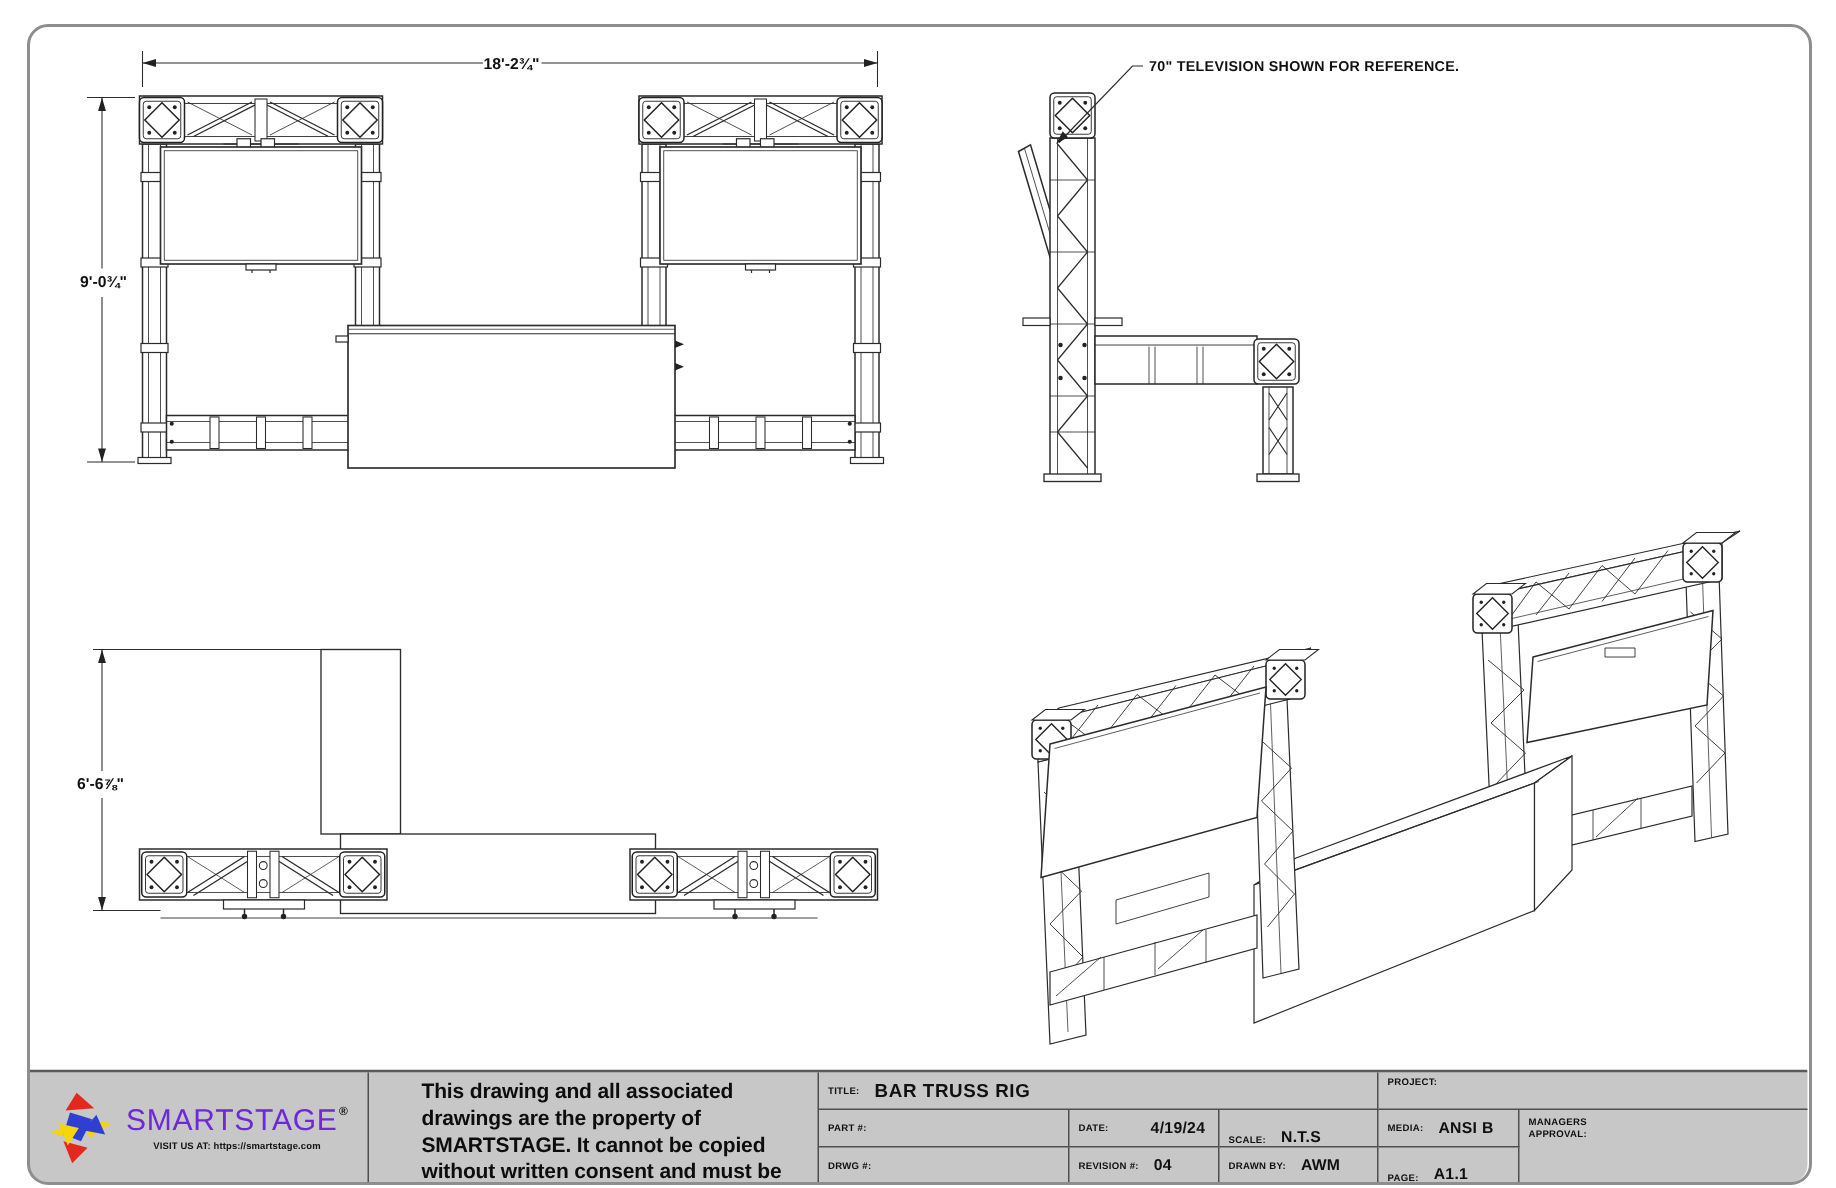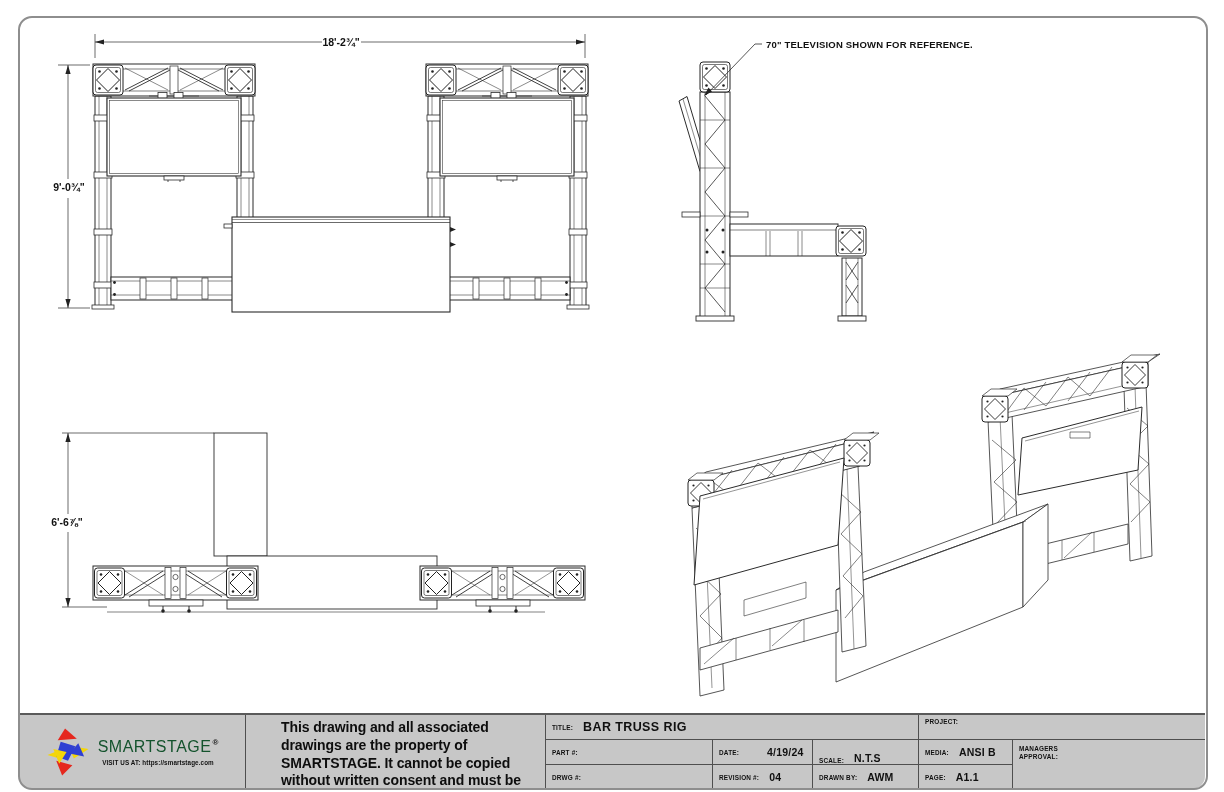--- a/index.html
+++ b/index.html
@@ -27,25 +27,25 @@
   .c-project{left:900px;top:0;width:286px;height:25px;border-bottom-width:1px;}
   .c-part{left:527px;top:25px;width:167px;height:25px;border-right-width:1px;border-bottom-width:1px;}
   .c-date{left:694px;top:25px;width:100px;height:25px;border-right-width:1px;border-bottom-width:1px;gap:28px;}
   .c-scale{left:794px;top:25px;width:106px;height:25px;border-right-width:1px;border-bottom-width:1px;align-items:flex-end;}
   .c-media{left:900px;top:25px;width:94px;height:25px;border-right-width:1px;border-bottom-width:1px;}
   .c-managers{left:994px;top:25px;width:192px;height:49px;flex-direction:column;
               align-items:flex-start;justify-content:flex-start;gap:1px;padding-top:5px;}
   .c-drwg{left:527px;top:50px;width:167px;height:24px;border-right-width:1px;}
   .c-rev{left:694px;top:50px;width:100px;height:24px;border-right-width:1px;}
   .c-drawn{left:794px;top:50px;width:106px;height:24px;border-right-width:1px;}
-  .c-page{left:900px;top:50px;width:94px;height:24px;border-right-width:1px;}
+  .c-page{left:900px;top:50px;width:94px;height:24px;border-right-width:1px;align-items:flex-end;}
   
   .brandwrap{display:flex;flex-direction:column;align-items:center;}
   .brandline{display:flex;align-items:flex-start;}
-  .brand{font-size:16px;font-weight:500;letter-spacing:.5px;color:#14532d;line-height:1;}
+  .brand{font-size:20px;font-weight:500;letter-spacing:.5px;color:#6d28d9;line-height:1;}
   .reg{font-size:8px;font-weight:bold;margin-top:-1px;margin-left:1px;}
   .tagline{font-size:6.3px;font-weight:bold;color:#111;margin-top:4px;letter-spacing:.1px;}
 </style>
 </head>
 <body>
 
 <div class="sheet">
 
   <svg class="drawing-svg" width="1224" height="712" viewBox="0 0 1224 712" fill="none" stroke="#2b2b2b" stroke-width="0.9">
     <defs>

